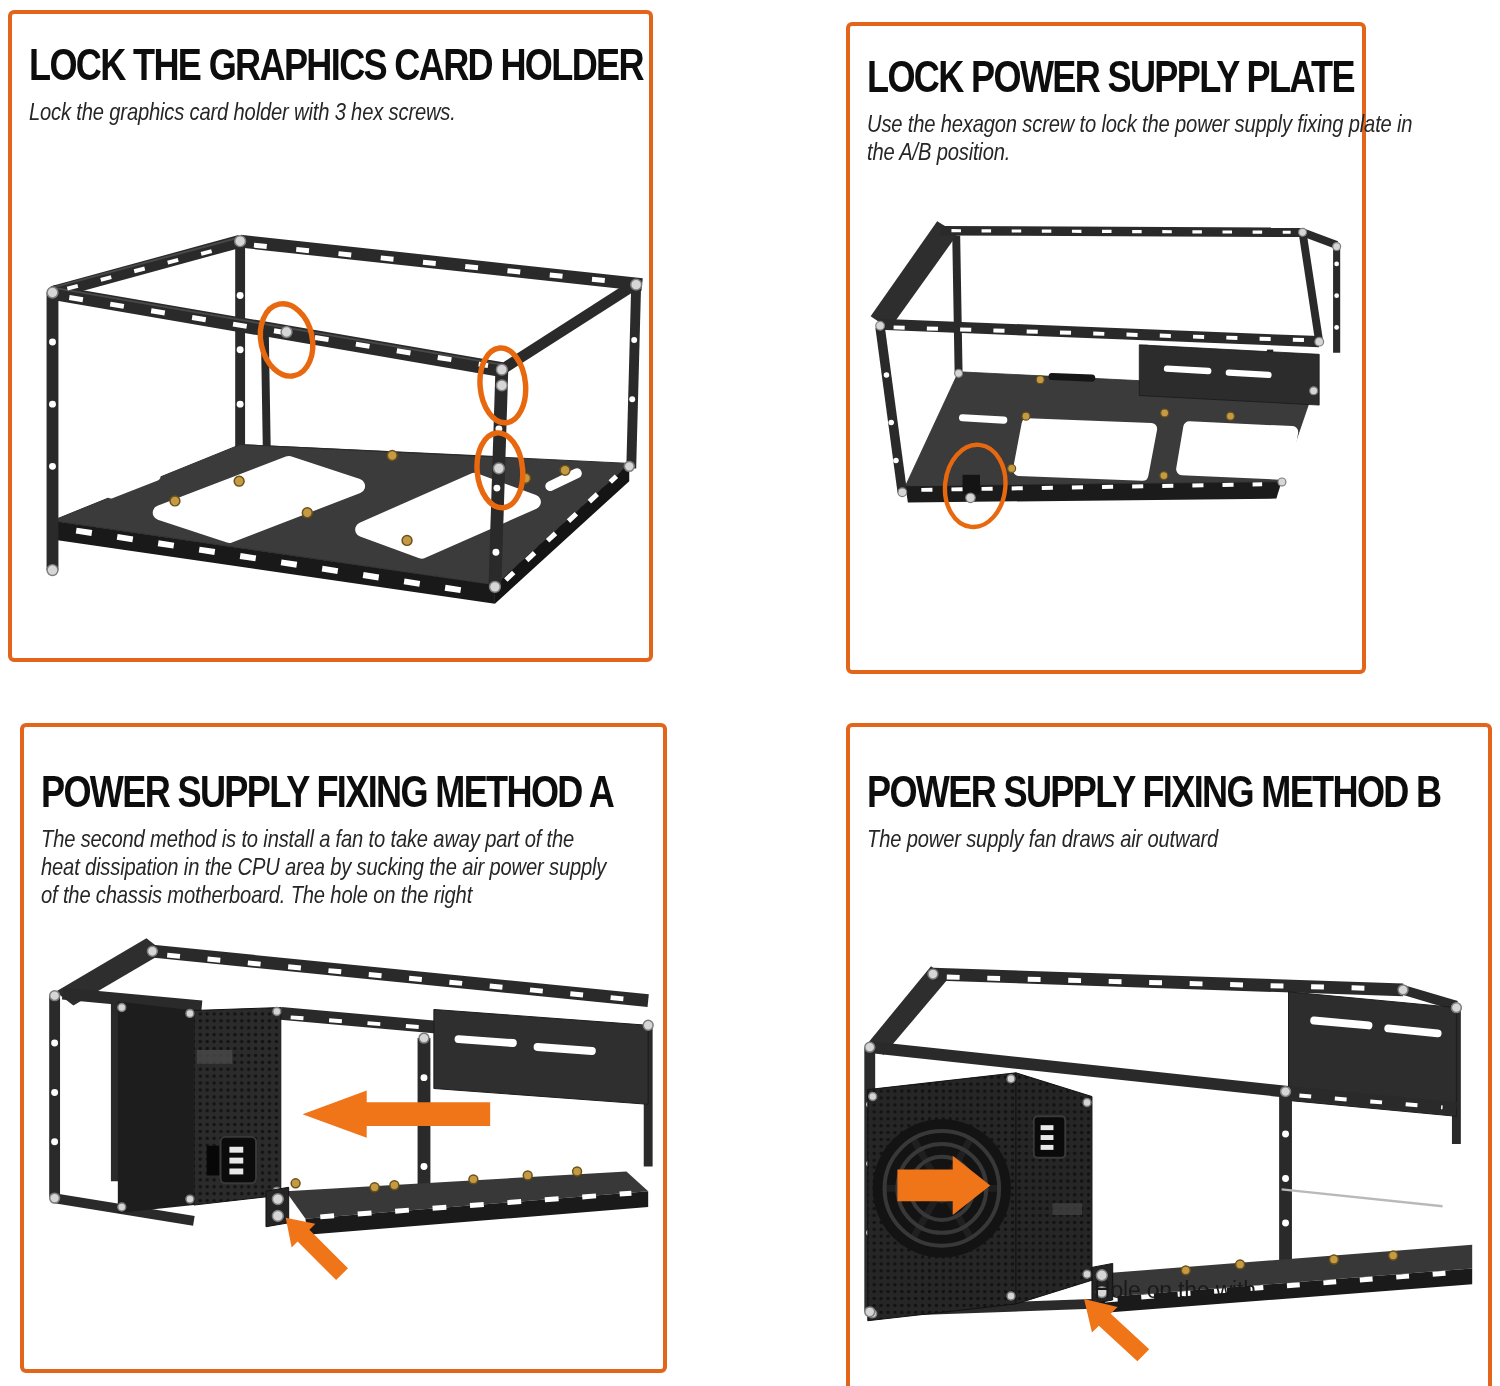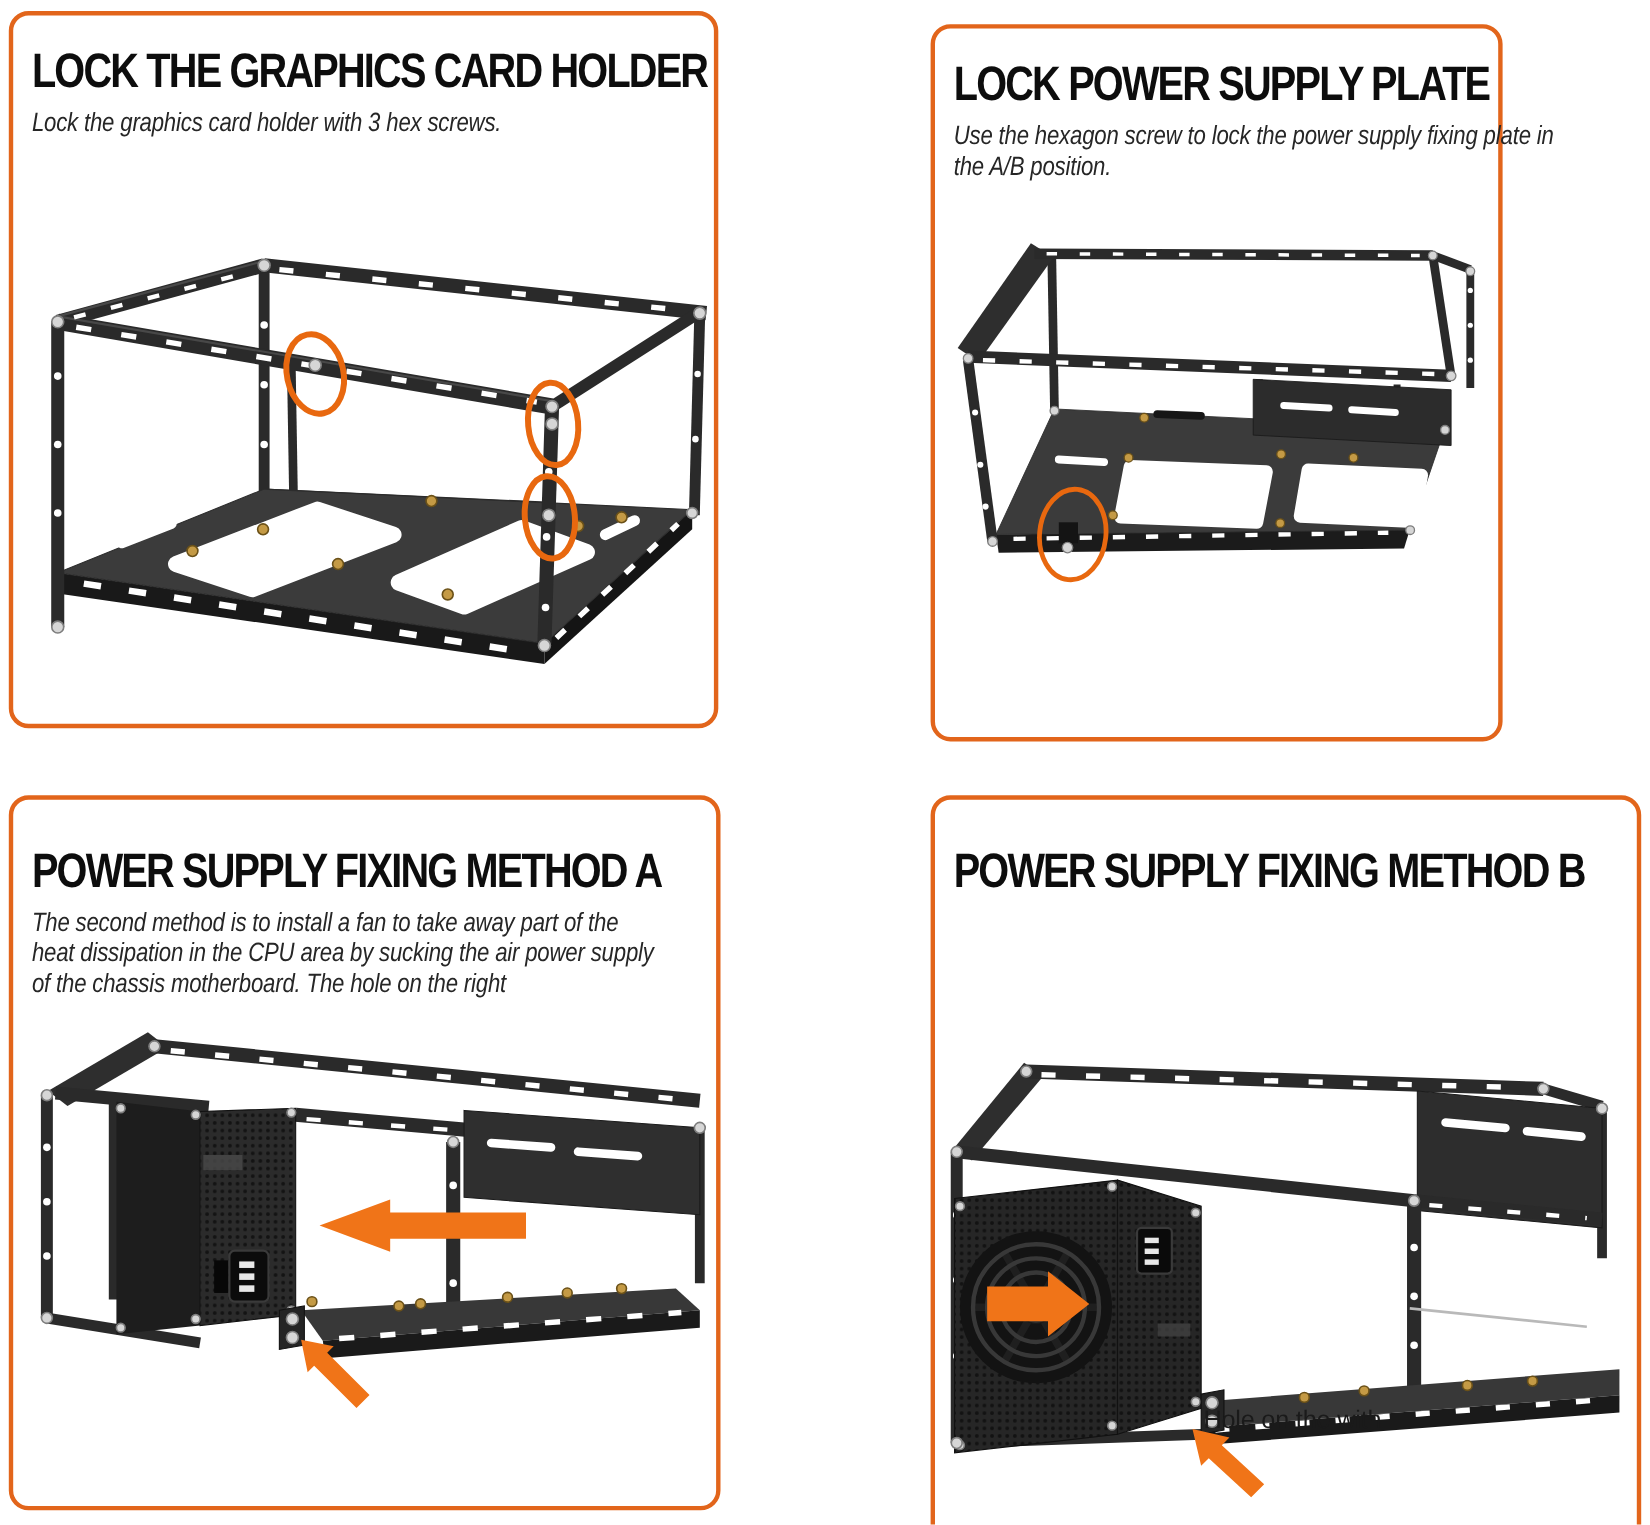--- a/index.html
+++ b/index.html
@@ -1,20 +1,20 @@
 <!DOCTYPE html>
 <html style="--panel-border: #e2651b; --annotation: #f07418; --highlight-ring: #e8680f; --frame-dark: #2a2a2a; --tray-surface: #3b3b3b; --standoff-gold: #c49a45;"><head>
 <meta charset="utf-8">
 <style>
   html,body{margin:0;padding:0;background:#ffffff;}
   body{width:1500px;height:1386px;position:relative;font-family:"Liberation Sans",sans-serif;overflow:hidden;}
-  .panel{position:absolute;background:#ffffff;border:4px solid var(--panel-border,#e2651b);border-radius:18px;box-sizing:border-box;}
+  .panel{position:absolute;background:#ffffff;border:4px solid var(--panel-border,#e2651b);border-radius:6px;box-sizing:border-box;}
   #panel-tl{left:8px;top:10px;width:645px;height:652px;}
   #panel-tr{left:846px;top:22px;width:520px;height:652px;}
-  #panel-bl{left:8px;top:723px;width:647px;height:650px;}
+  #panel-bl{left:20px;top:723px;width:647px;height:650px;}
   #panel-br{left:846px;top:723px;width:646px;height:832px;}
   .panel h2{position:absolute;left:17px;margin:0;font-weight:bold;font-size:44px;letter-spacing:-2px;
             white-space:nowrap;transform:scaleX(.82);transform-origin:0 0;color:#0d0d0d;}
   .top-row h2{top:26px;}
   .bottom-row h2{top:40px;}
   .body{position:absolute;left:17px;font-style:italic;}
   .top-row .body{top:84px;}
   .bottom-row .body{top:98px;}
   .body .line{font-size:24px;line-height:28px;white-space:nowrap;letter-spacing:-.2px;
               transform:scaleX(.84);transform-origin:0 50%;color:#262626;}
@@ -355,14 +355,17 @@
         <circle class="screw" cx="84" cy="158" r="5"></circle>
       <circle class="screw" cx="560" cy="174" r="5"></circle>
         <circle class="screw" cx="614" cy="192" r="5"></circle>
       <circle class="screw" cx="20" cy="500" r="5"></circle>
         <circle class="screw" cx="441" cy="277" r="5"></circle>
     </g>
     <polygon class="arrow" points="142,372 104,342 104,356 48,356 48,388 104,388 104,402"></polygon>
     <polygon class="arrow" points="237,487 245,521 252,514 291,550 303,538 264,502 271,495"></polygon>
   </svg>
   <h2>POWER SUPPLY FIXING METHOD B</h2>
+  <div class="body">
+    <div class="line">The power supply fan draws air outward</div>
+  </div>
   <div class="hole-label">Hole on the with</div>
 </section>
 
 </body></html>

